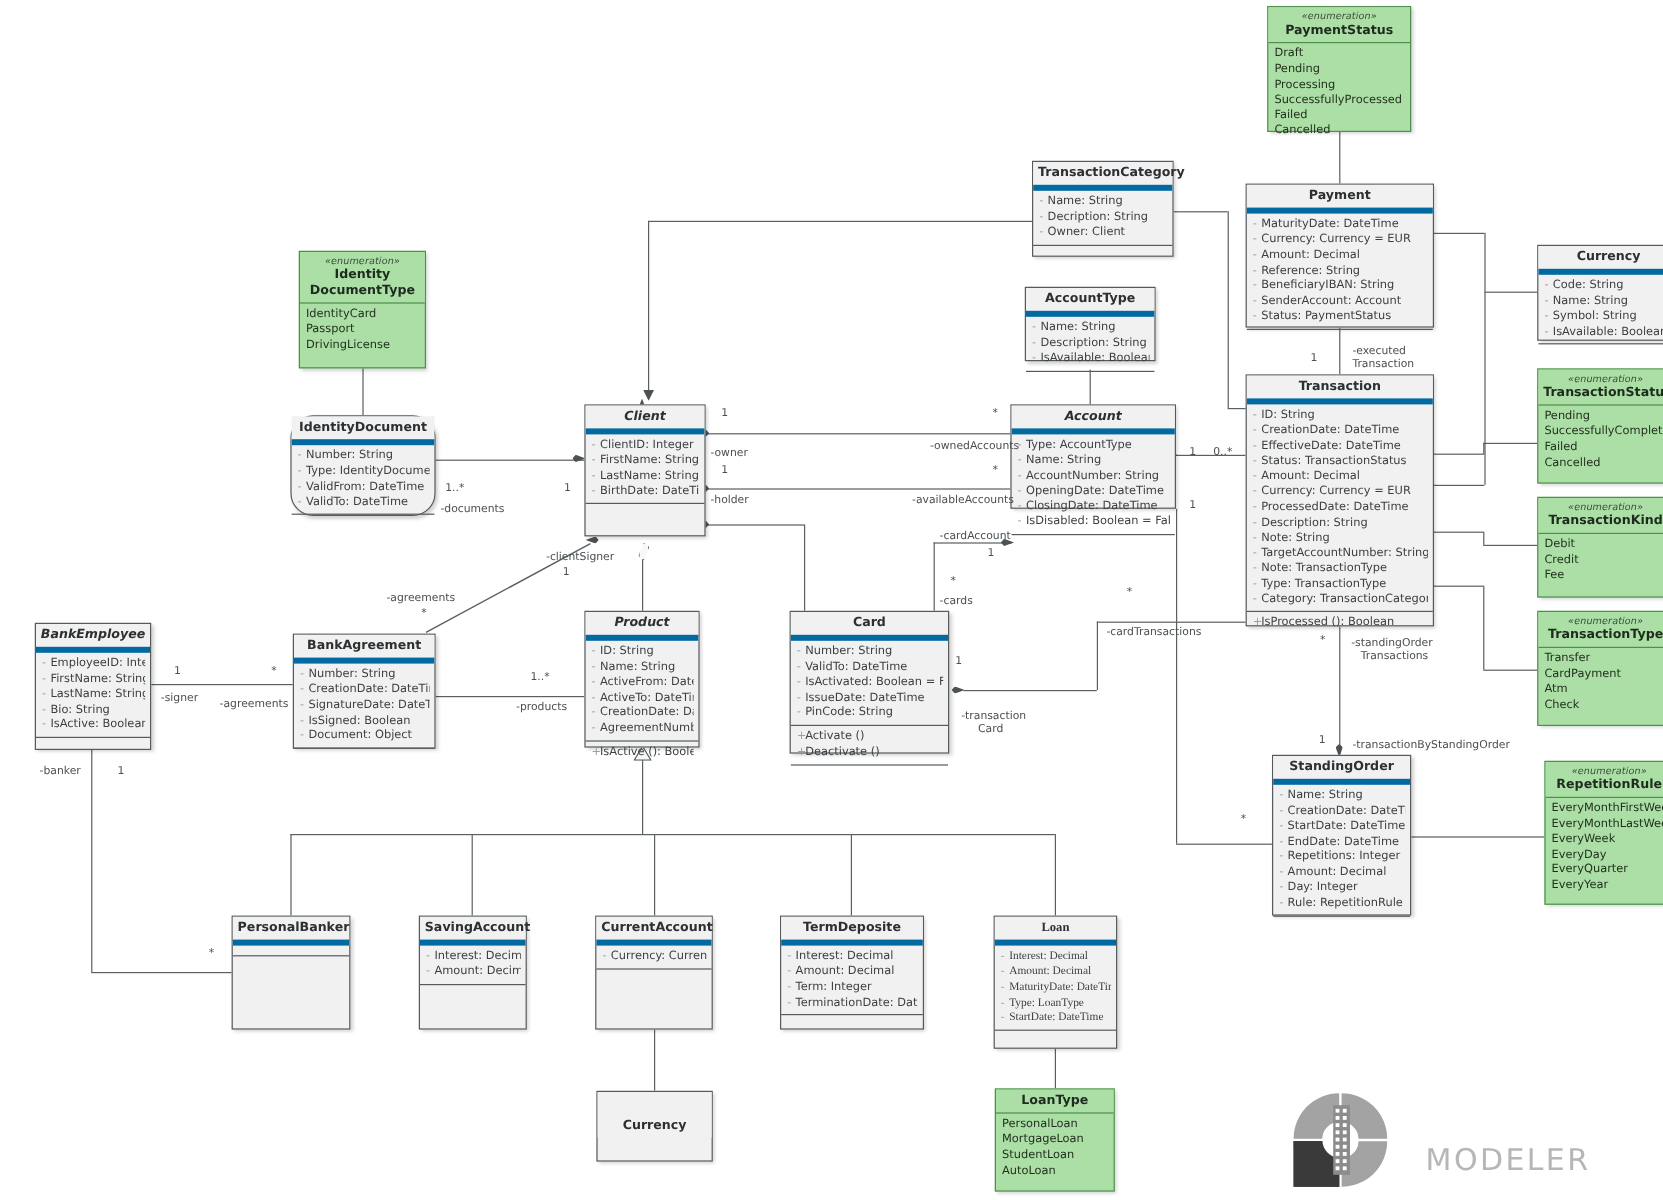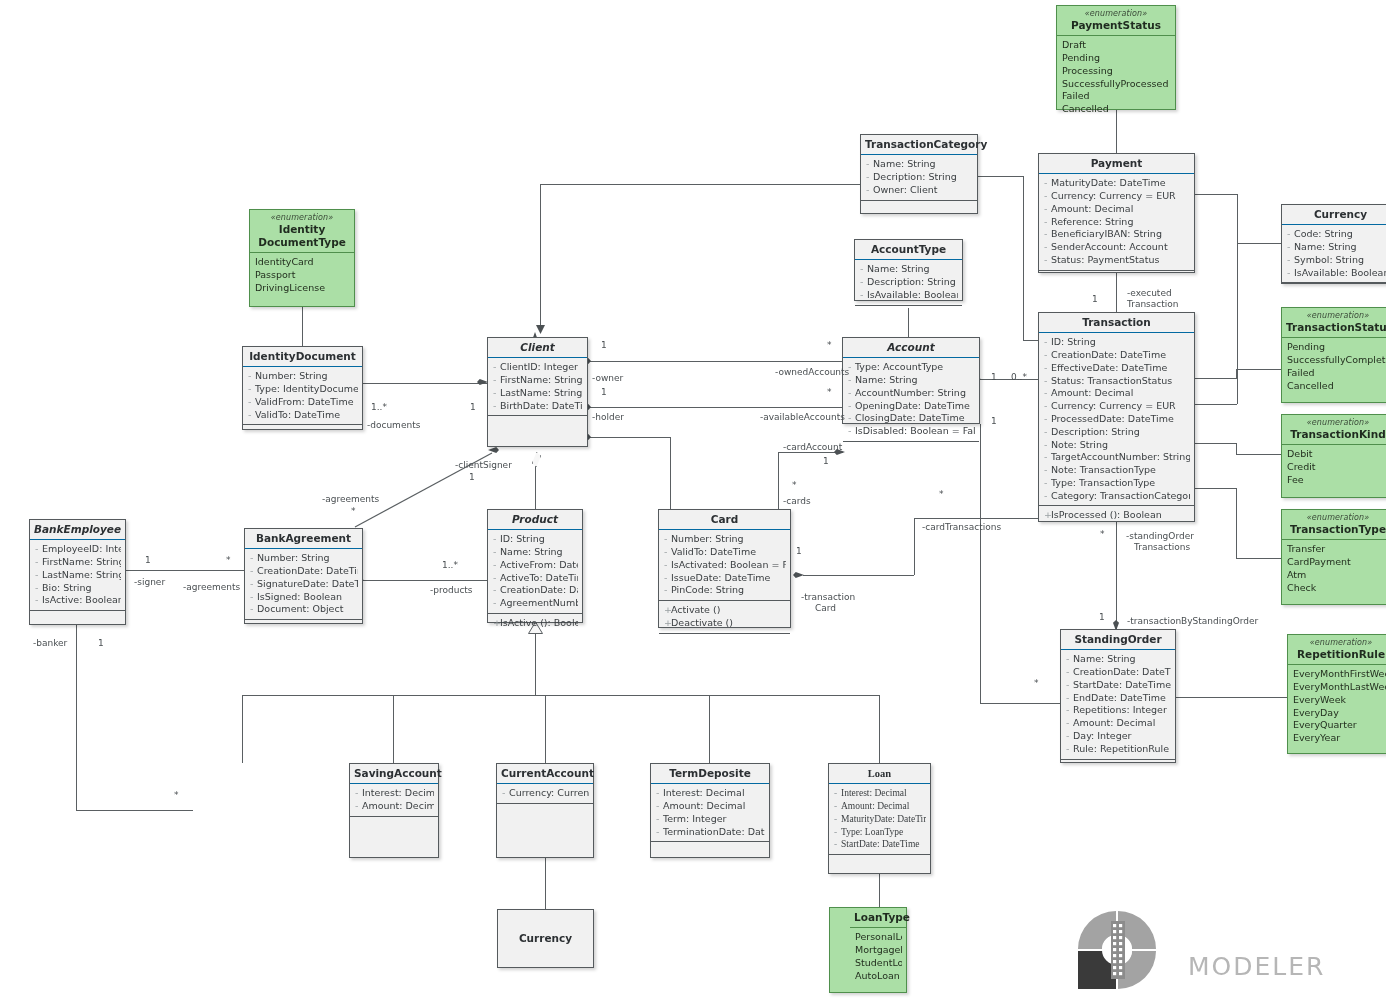--- a/index.html
+++ b/index.html
@@ -26,21 +26,21 @@
     color:#3b3f42;
     z-index:5;
   }
   .uml .hdr{
     box-sizing:border-box;
     text-align:center;
     font-weight:bold;
     font-size:10.5px;
     color:#2c3033;
     padding:3px 4px 3px;
-    border-bottom:1px solid #0369a1;
+    border-bottom:5px solid #0369a1;
     background:#f1f1f1;
     line-height:1.25;
   }
   .uml.abstract .hdr{font-style:italic;}
   .uml .compartment{
     box-sizing:border-box;
     padding:3px 4px 3px 5px;
     border-bottom:1px solid #555a5d;
     line-height:12.8px;
   }
@@ -323,21 +323,21 @@
       <span>TransactionStatus</span>
     </div>
     <div class="compartment">
       <div class="feat">Pending</div>
       <div class="feat">SuccessfullyCompleted</div>
       <div class="feat">Failed</div>
       <div class="feat">Cancelled</div>
     </div>
   </div>
 
-  <div class="uml" style="left:220px;top:346px;width:121px;height:84px;">
+  <div class="uml" style="left:220px;top:346px;width:121px;height:84px;border-radius:19px;">
     <div class="hdr">IdentityDocument</div>
     <div class="compartment">
       <div class="feat"><span class="vis">-</span><span>Number: String</span></div>
       <div class="feat"><span class="vis">-</span><span>Type: IdentityDocumentType</span></div>
       <div class="feat"><span class="vis">-</span><span>ValidFrom: DateTime</span></div>
       <div class="feat"><span class="vis">-</span><span>ValidTo: DateTime</span></div>
     </div>
     <div class="compartment empty"></div>
   </div>
 
@@ -490,20 +490,25 @@
     <div class="compartment">
       <div class="feat">EveryMonthFirstWeek</div>
       <div class="feat">EveryMonthLastWeek</div>
       <div class="feat">EveryWeek</div>
       <div class="feat">EveryDay</div>
       <div class="feat">EveryQuarter</div>
       <div class="feat">EveryYear</div>
     </div>
   </div>
 
+  <div class="uml" style="left:171px;top:763px;width:99px;height:95px;">
+    <div class="hdr">PersonalBanker</div>
+    <div class="compartment empty" style="height:5px;"></div>
+    <div class="compartment empty"></div>
+  </div>
 
   <div class="uml" style="left:327px;top:763px;width:90px;height:95px;">
     <div class="hdr">SavingAccount</div>
     <div class="compartment">
       <div class="feat"><span class="vis">-</span><span>Interest: Decimal</span></div>
       <div class="feat"><span class="vis">-</span><span>Amount: Decimal</span></div>
     </div>
     <div class="compartment empty"></div>
   </div>
 
@@ -535,21 +540,21 @@
       <div class="feat"><span class="vis">-</span><span>Type: LoanType</span></div>
       <div class="feat"><span class="vis">-</span><span>StartDate: DateTime</span></div>
     </div>
     <div class="compartment empty"></div>
   </div>
 
   <div class="uml" style="left:475px;top:909px;width:97px;height:59px;">
     <div class="hdr" style="border-bottom:none;padding-top:22px;">Currency</div>
   </div>
 
-  <div class="uml enum" style="left:807px;top:907px;width:78px;height:86px;padding-left:20px;">
+  <div class="uml enum" style="left:807px;top:907px;width:100px;height:86px;">
     <div class="hdr">LoanType</div>
     <div class="compartment">
       <div class="feat">PersonalLoan</div>
       <div class="feat">MortgageLoan</div>
       <div class="feat">StudentLoan</div>
       <div class="feat">AutoLoan</div>
     </div>
   </div>
 
   <div class="lbl" style="left:345px;top:420px;">-documents</div>

